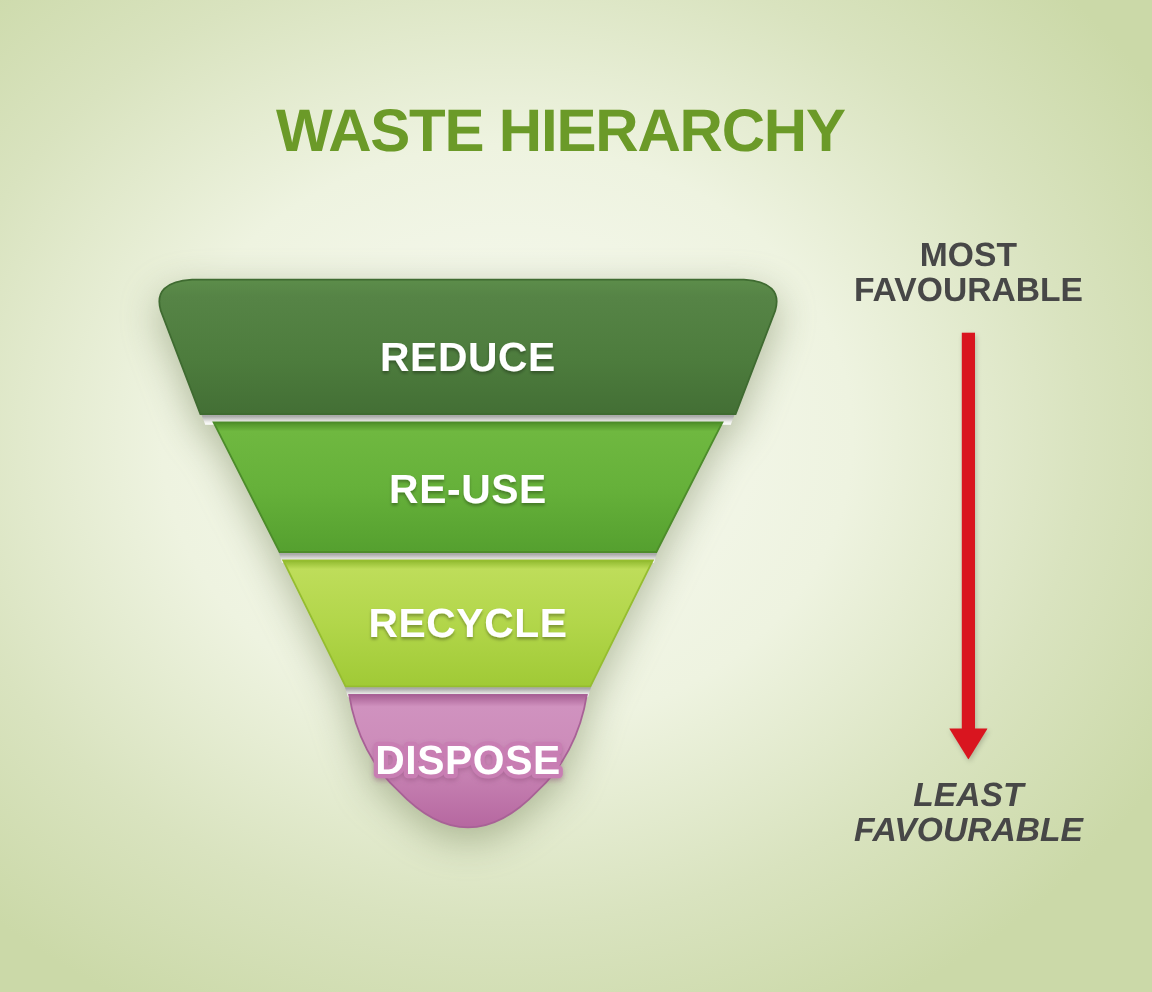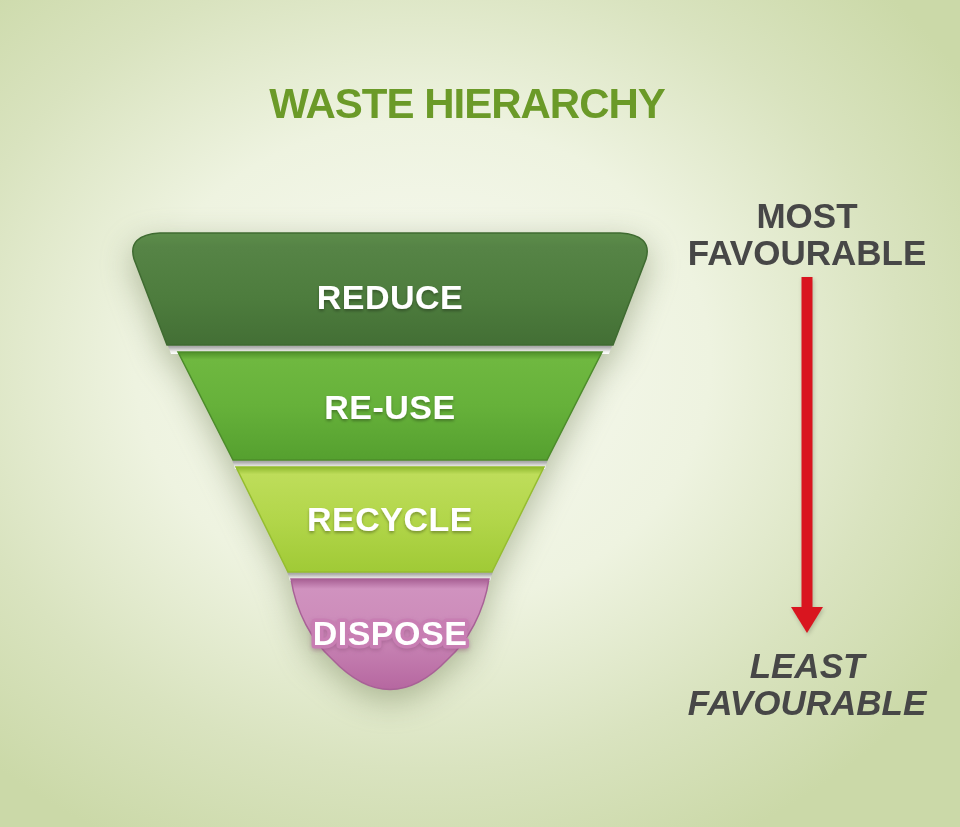--- a/index.html
+++ b/index.html
@@ -13,21 +13,21 @@
     overflow: hidden;
     background: radial-gradient(ellipse 640px 540px at 44% 44%,
                 #f8faf2 0%, #eef3e0 45%, #d9e3bf 75%, #cbd9a8 100%);
     font-family: "Liberation Sans", sans-serif;
   }
   .page-title {
     position: absolute;
     left: 467px;
     top: 80px;
     transform: translateX(-50%);
-    font-size: 42px;
+    font-size: 50px;
     font-weight: bold;
     letter-spacing: -1px;
     color: #6b9a28;
     white-space: nowrap;
   }
   .pyramid-svg {
     position: absolute;
     left: 110px;
     top: 215px;
     filter: drop-shadow(0 10px 16px rgba(100, 115, 70, 0.45));
@@ -38,21 +38,21 @@
     font-size: 34px;
     letter-spacing: 0.5px;
     fill: #ffffff;
   }
   .scale-label {
     position: absolute;
     transform: translateX(-50%);
     left: 807px;
     width: 240px;
     text-align: center;
-    font-size: 35px;
+    font-size: 28px;
     font-weight: bold;
     line-height: 1.05;
     color: #474747;
     white-space: pre-line;
   }
   .scale-label.most  { top: 198px; }
   .scale-label.least { top: 648px; font-style: italic; }
   .arrow-svg {
     position: absolute;
     left: 791px;

